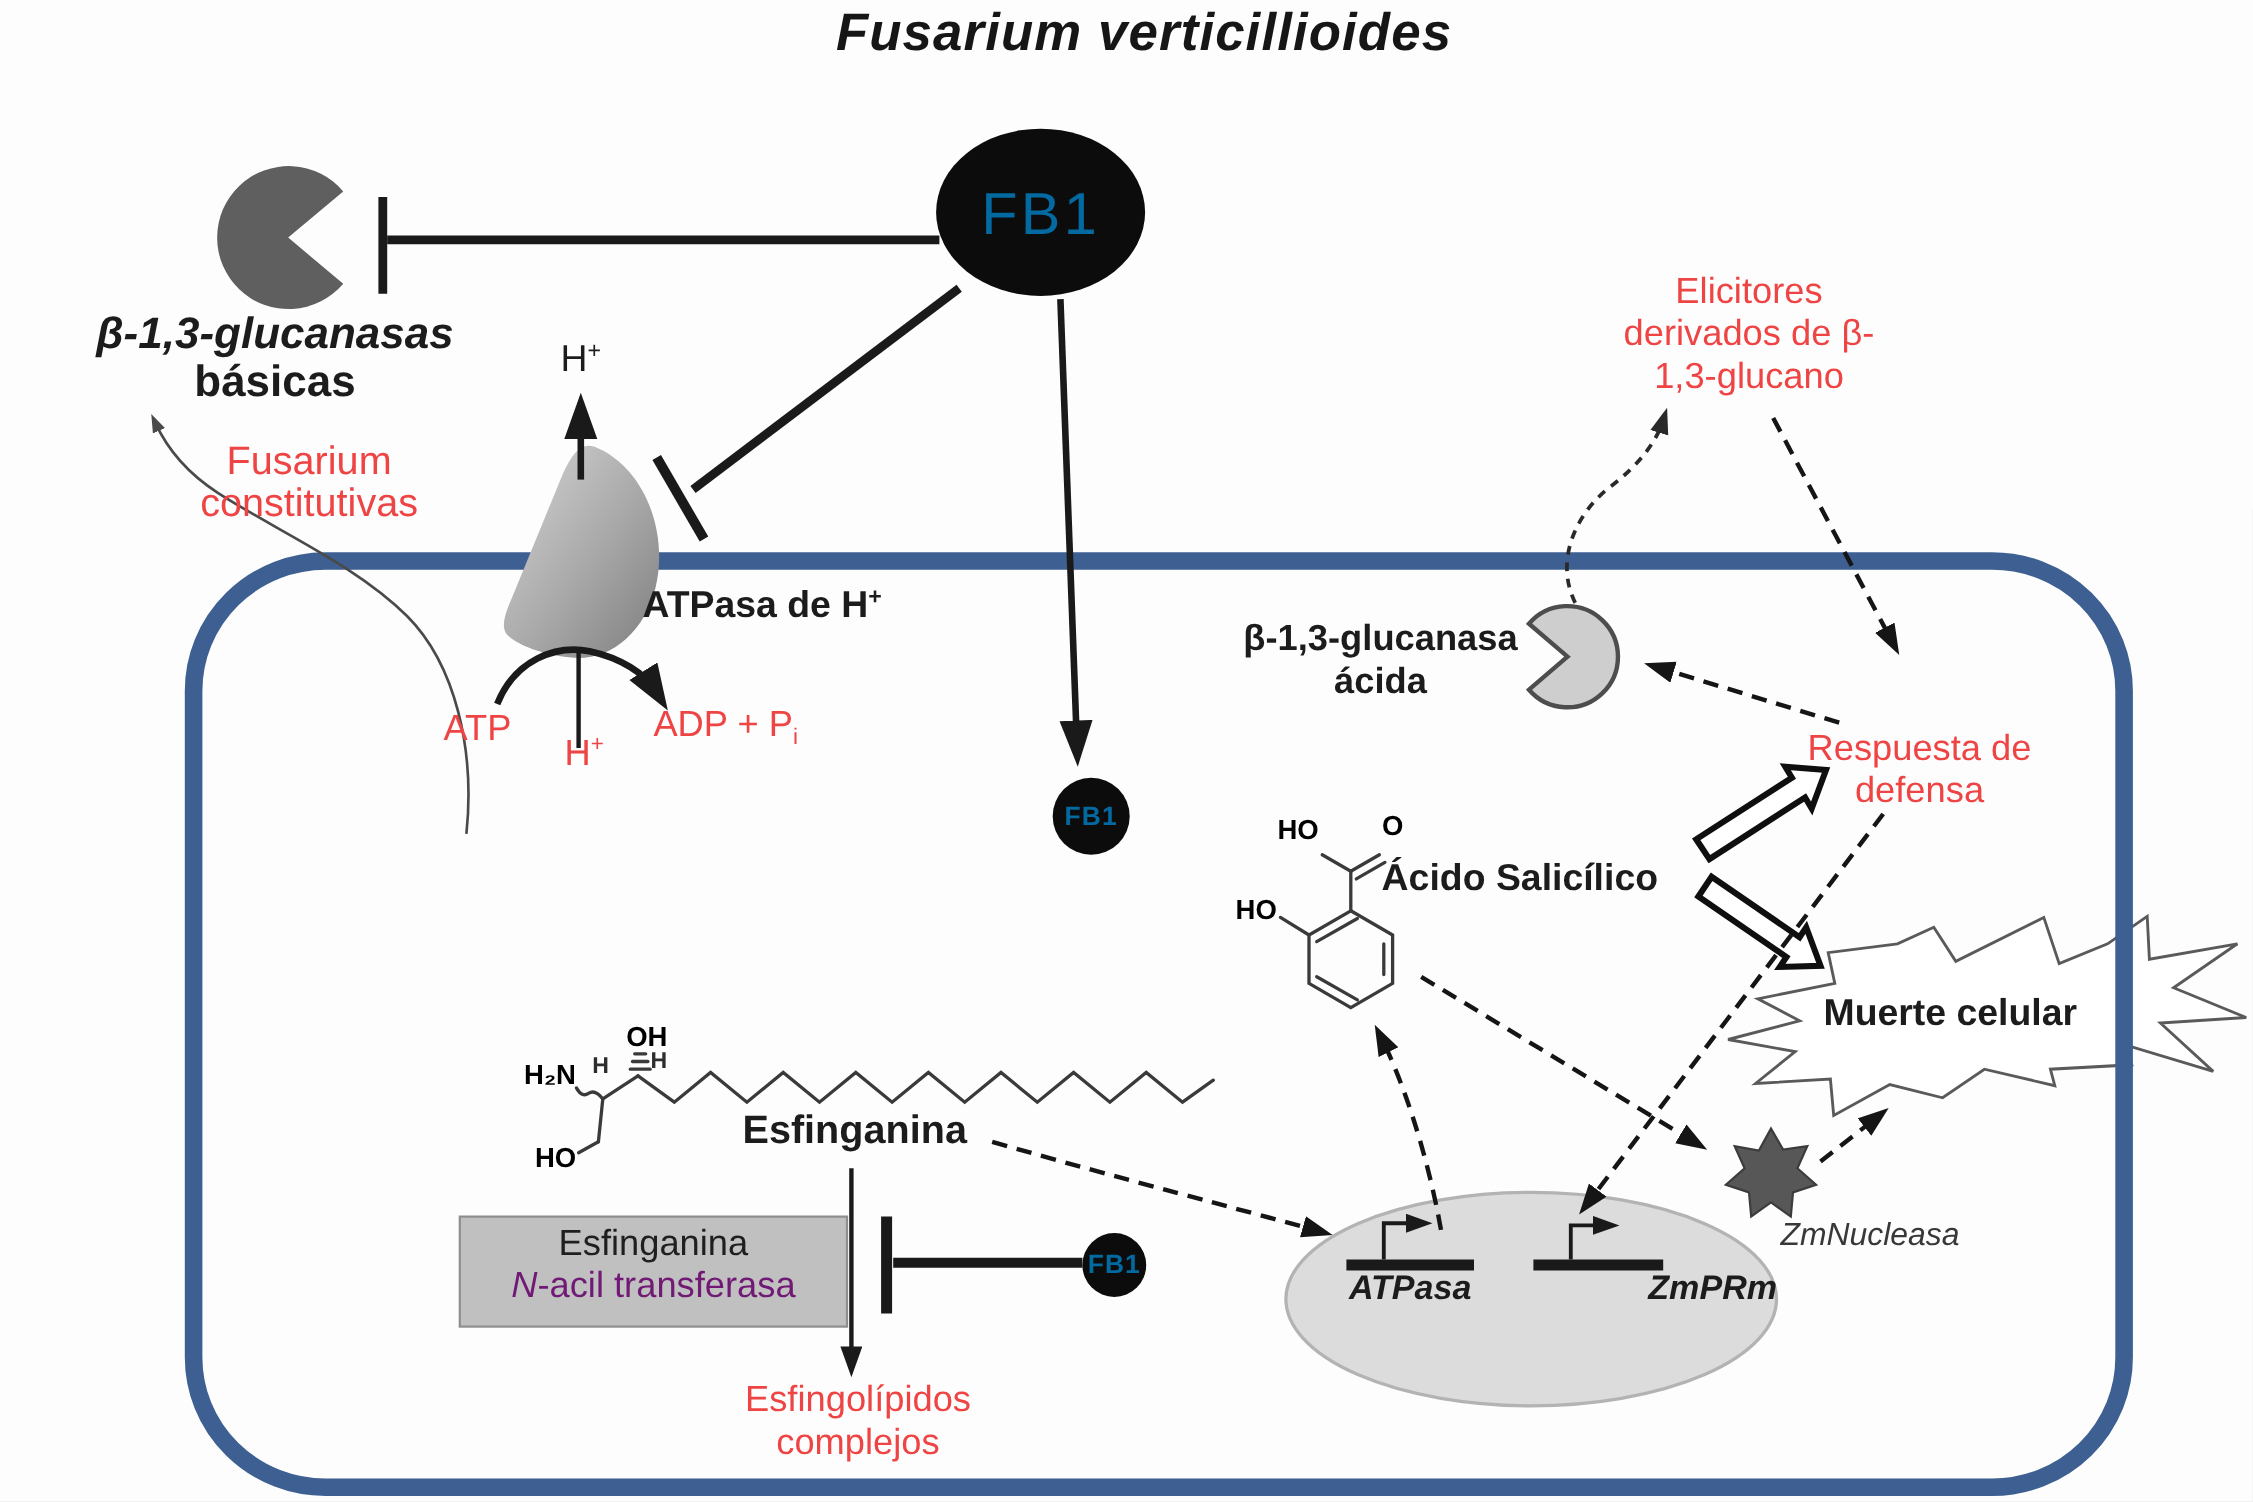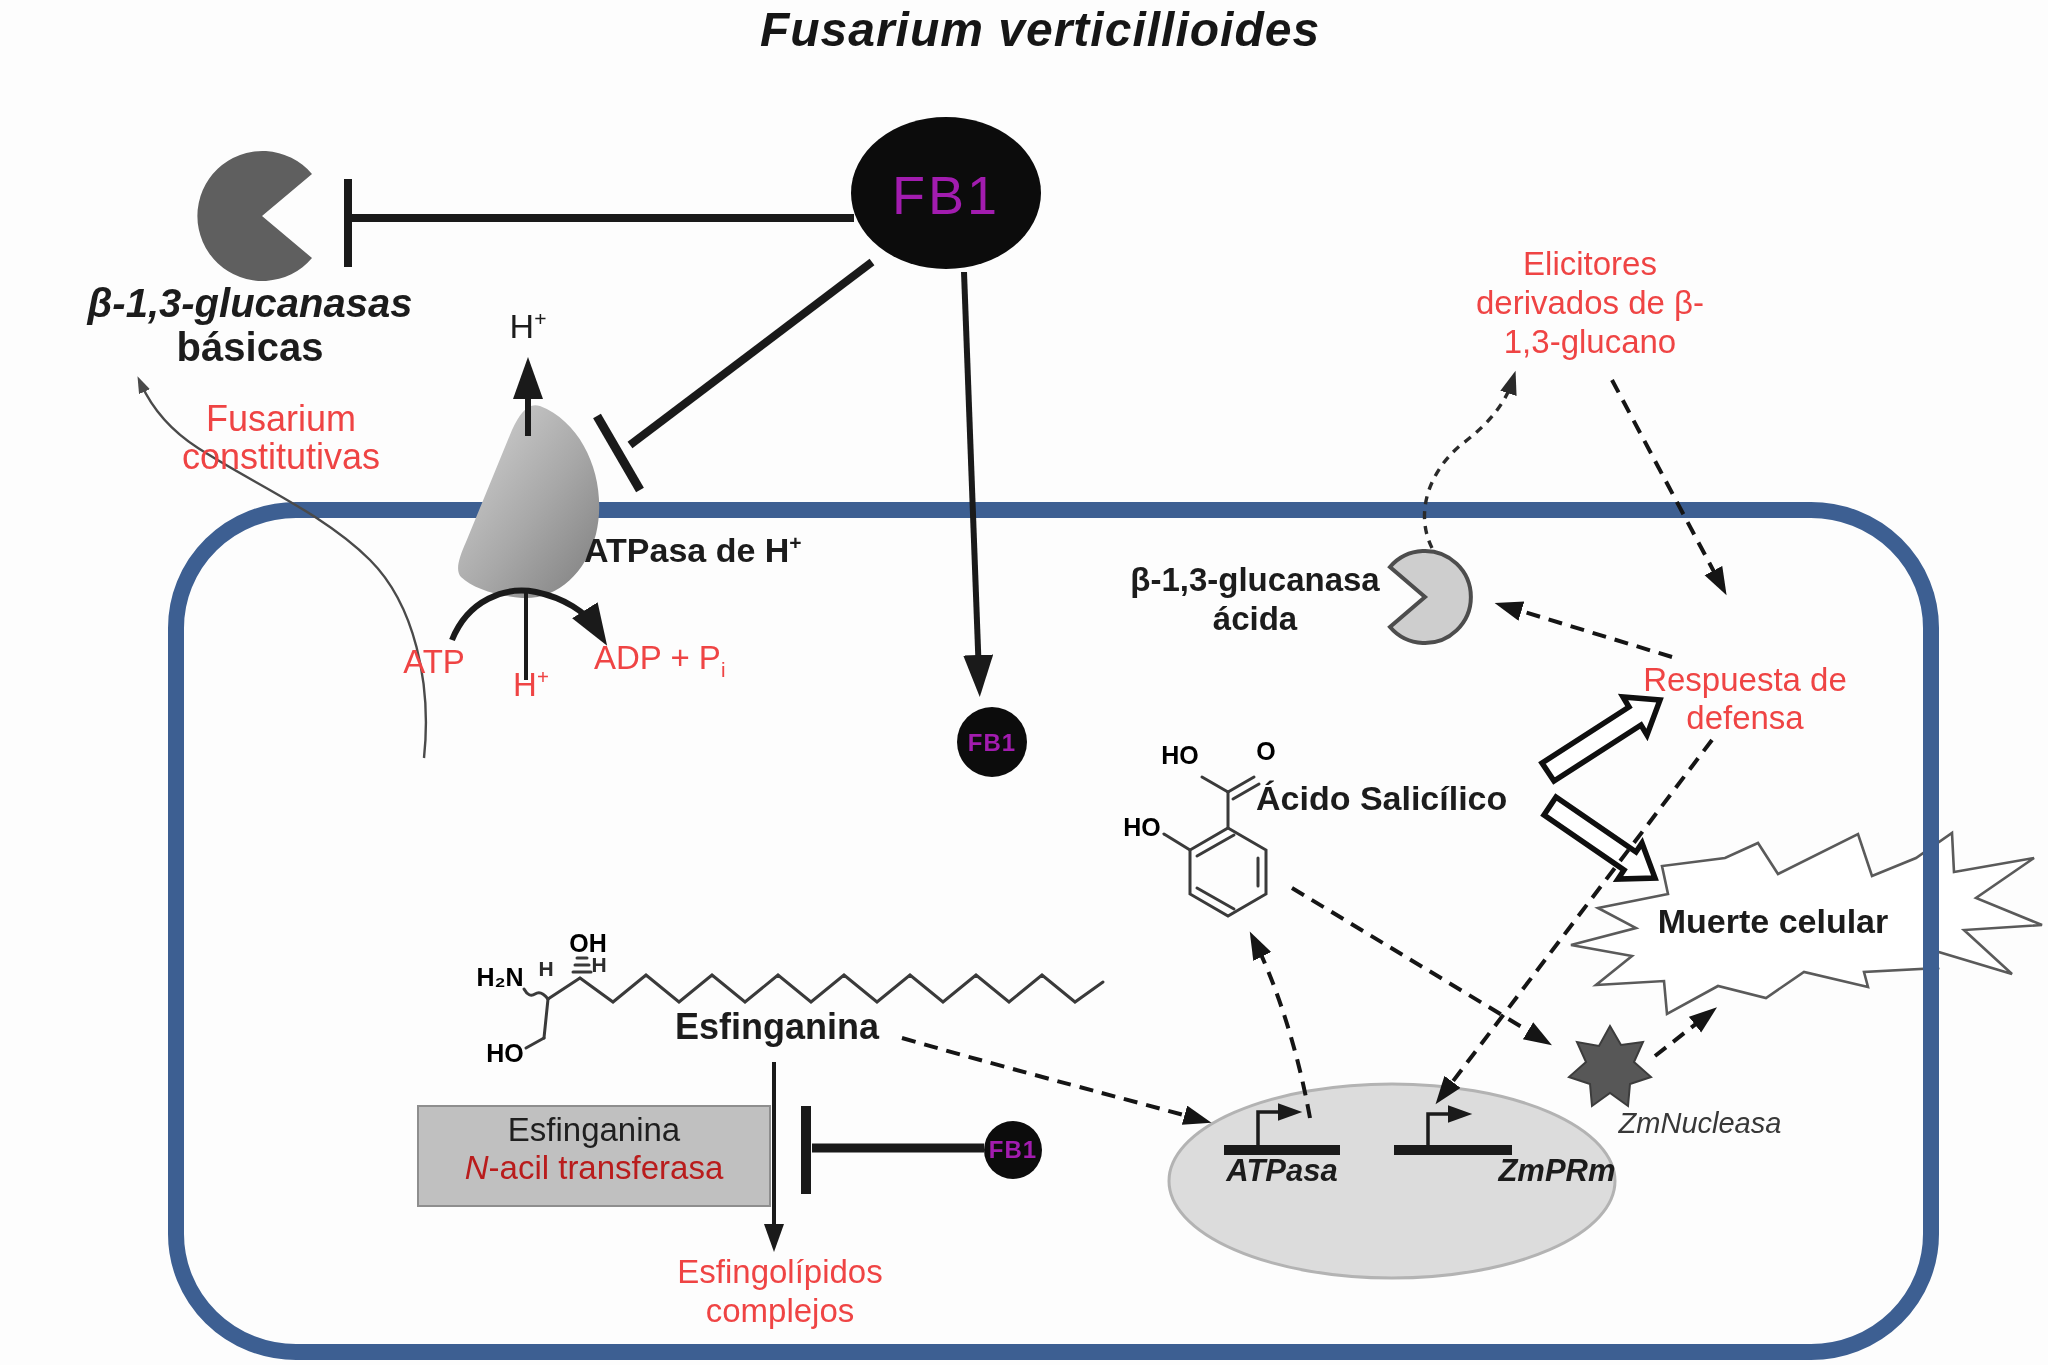--- a/index.html
+++ b/index.html
@@ -8,21 +8,21 @@
   }
   html,body{margin:0;padding:0;background:#e8e8e8;}
   #stage{position:relative;width:2048px;height:1365px;background:#fdfdfd;overflow:hidden;
          font-family:"Liberation Sans",sans-serif;}
   #shapes{position:absolute;left:0;top:0;width:2048px;height:1365px;}
   .lbl{position:absolute;color:#ef4444;white-space:nowrap;line-height:1.08;}
   .c{transform:translateX(-50%);} 
   .cc{transform:translate(-50%,-50%);} 
   .b{font-weight:bold;color:#1c1c1c;}
   .i{font-style:italic;}
-  .w{color:#a21caf;}
+  .w{color:#0369a1;}
   .title{font-size:48px;font-style:italic;font-weight:600;letter-spacing:1px;color:#161616;}
   .t40{font-size:40px;} .t36{font-size:36px;} .t34{font-size:34px;} .t33{font-size:33px;}
   .t31{font-size:31px;} .t29{font-size:29px;}
   .chem{font-size:25px;font-weight:bold;color:#000000;}
   .chs{font-size:21px;font-weight:bold;color:#2d2d2d;}
   .fb1big{font-size:54px;letter-spacing:3px;font-weight:400;}
   .fb1small{font-size:24px;font-weight:bold;letter-spacing:1px;}
   sup{font-size:62%;vertical-align:super;} sub{font-size:62%;vertical-align:sub;}
   
   .mem{stroke:var(--membrane);stroke-width:16;fill:none;}
@@ -192,21 +192,21 @@
 
   <div class="lbl c chem" style="left:588px;top:930px;">OH</div>
   <div class="lbl c chs" style="left:546px;top:958px;">H</div>
   <div class="lbl c chs" style="left:599px;top:954px;">H</div>
   <div class="lbl c chem" style="left:500px;top:964px;">H₂N</div>
   <div class="lbl c chem" style="left:505px;top:1040px;">HO</div>
 
   <div class="lbl c b t36" style="left:777px;top:1008px;">Esfinganina</div>
 
   <div class="lbl c t33" style="left:594px;top:1112px;color:#1f1f1f;">Esfinganina</div>
-  <div class="lbl c t33" style="left:594px;top:1150px;color:#b91c1c;">
+  <div class="lbl c t33" style="left:594px;top:1150px;color:#701a75;">
     <span class="i">N</span><span>-acil transferasa</span>
   </div>
 
   <div class="lbl c t33" style="left:780px;top:1254px;">Esfingolípidos</div>
   <div class="lbl c t33" style="left:780px;top:1293px;">complejos</div>
 
   <div class="lbl c b i t31" style="left:1282px;top:1154px;">ATPasa</div>
   <div class="lbl c b i t31" style="left:1529px;top:1154px;margin-left:28px;">ZmPRm</div>
   <div class="lbl c i t29" style="left:1700px;top:1108px;color:#383838;">ZmNucleasa</div>
 

